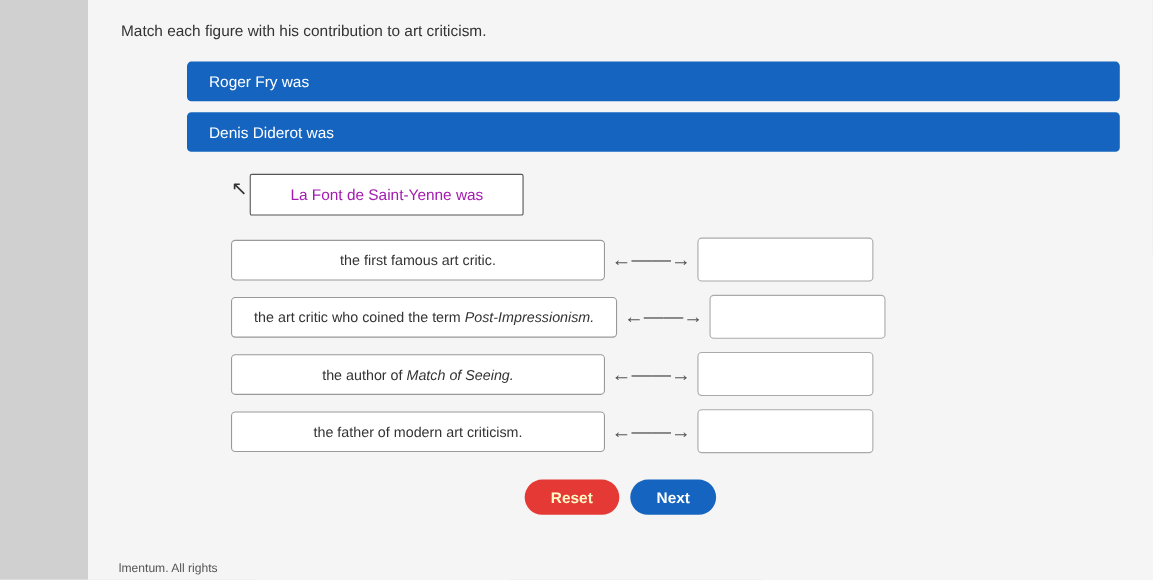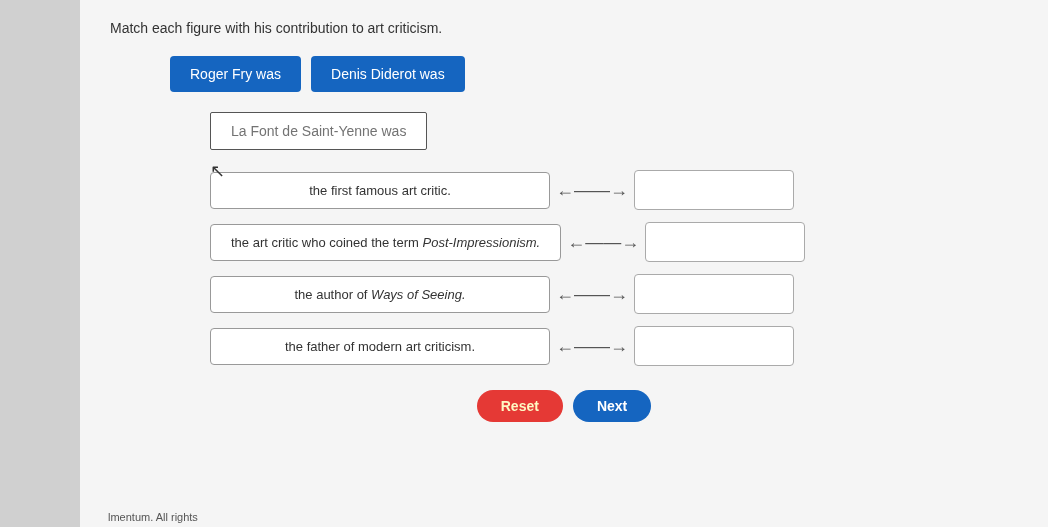--- a/index.html
+++ b/index.html
@@ -27,41 +27,43 @@
       font-size: 14px;
       color: #333;
       margin-bottom: 20px;
     }
     .drag-items {
       display: flex;
       flex-wrap: wrap;
       gap: 10px;
       margin-bottom: 20px;
       padding-left: 60px;
+      flex-direction: column;
     }
     .drag-item-blue {
       background: #1565c0;
       color: white;
       padding: 10px 20px;
       border-radius: 4px;
       font-size: 14px;
       font-weight: 500;
       cursor: pointer;
       display: inline-block;
     }
     .drag-item-outline {
       background: white;
-      color: #737373;
-      padding: 10px 20px;
+      color: #a21caf;
+      padding: 10px 36px;
       border: 1.5px solid #555;
       border-radius: 2px;
       font-size: 14px;
       font-weight: 400;
       cursor: pointer;
       display: inline-block;
+      margin-left: 17px;
     }
     .matching-area {
       display: flex;
       flex-direction: column;
       gap: 12px;
       padding-left: 100px;
     }
     .match-row {
       display: flex;
       align-items: center;
@@ -166,21 +168,21 @@
     <div class="match-row">
       <div class="match-left">
         <span>the art critic who coined the term </span><em>Post-Impressionism.</em>
       </div>
       <div class="arrow-connector">←——→</div>
       <div class="match-right"></div>
     </div>
 
     <div class="match-row">
       <div class="match-left">
-        <span>the author of </span><em>Ways of Seeing.</em>
+        <span>the author of </span><em>Match of Seeing.</em>
       </div>
       <div class="arrow-connector">←——→</div>
       <div class="match-right"></div>
     </div>
 
     <div class="match-row">
       <div class="match-left">
         <span>the father of modern art criticism.</span>
       </div>
       <div class="arrow-connector">←——→</div>

